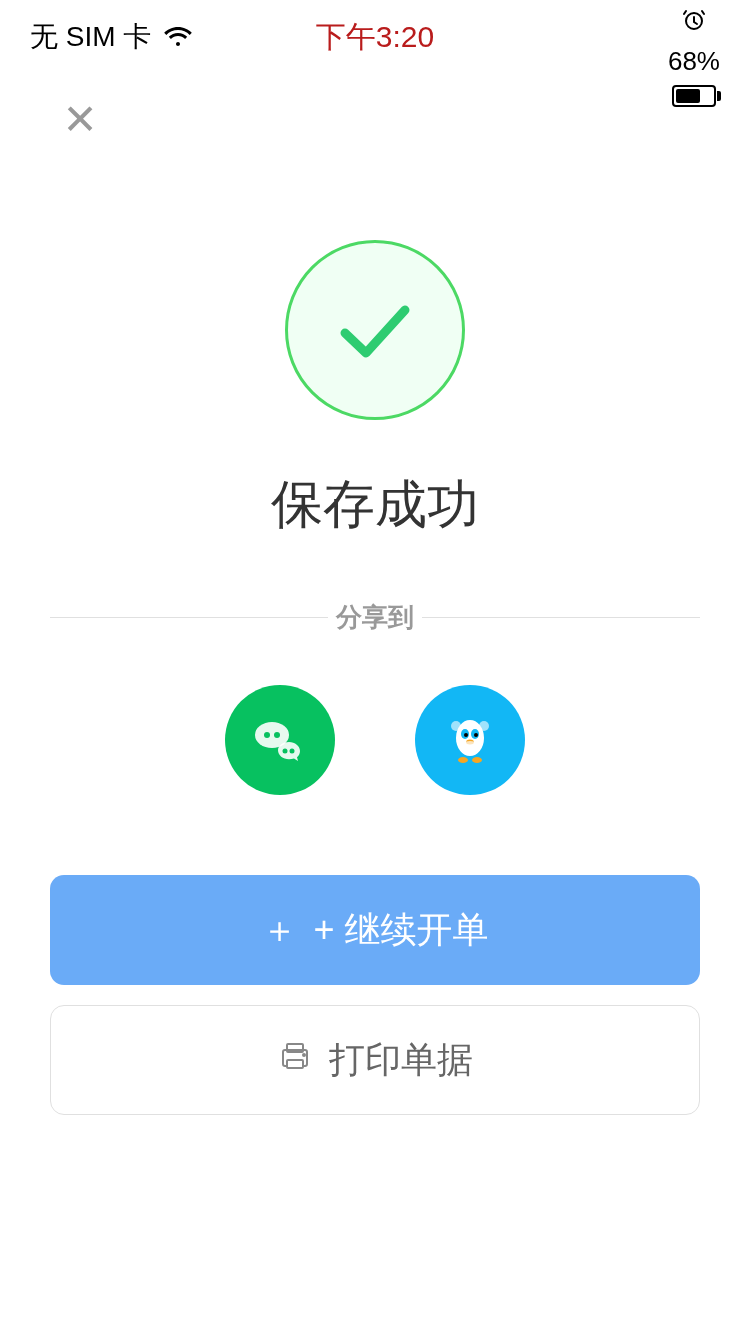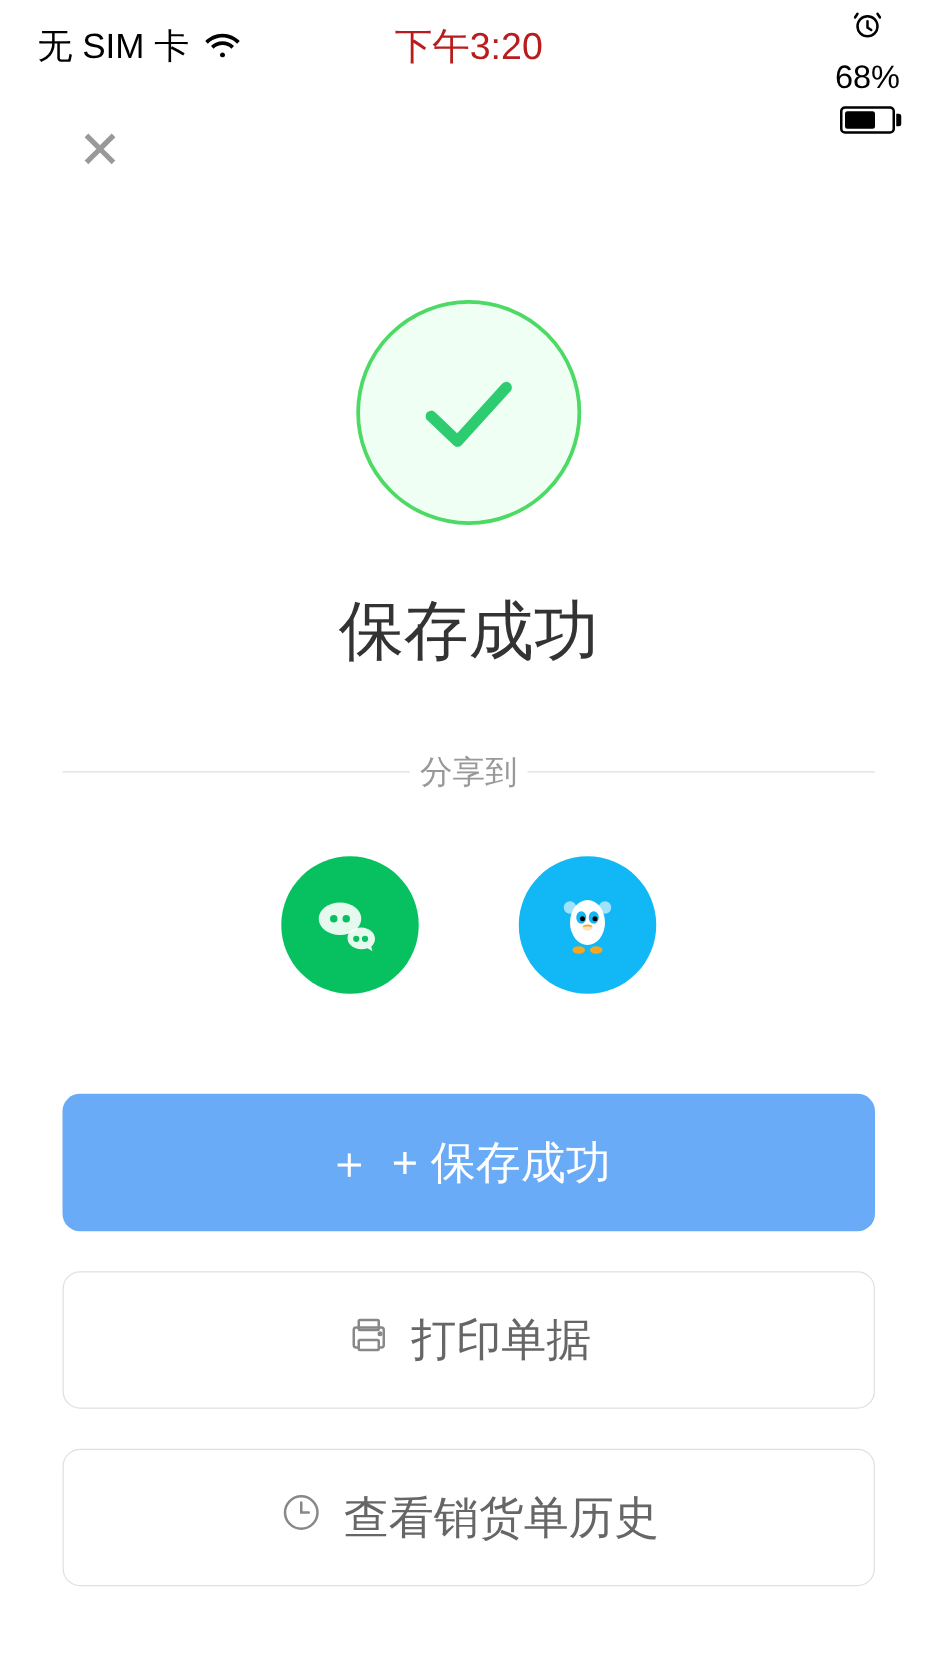--- a/index.html
+++ b/index.html
@@ -142,20 +142,21 @@
       margin-bottom: 60px;
     }
 
     
     .divider-section {
       width: 650px;
       display: flex;
       align-items: center;
       gap: 8px;
       margin-bottom: 50px;
+      font-weight: bold;
     }
 
     .divider-line {
       flex: 1;
       height: 1px;
       background: #e0e0e0;
     }
 
     .divider-text {
       font-size: 26px;
@@ -219,21 +220,20 @@
       border: 1px solid #e0e0e0;
       border-radius: 14px;
       display: flex;
       align-items: center;
       justify-content: center;
       gap: 16px;
       cursor: pointer;
       font-size: 36px;
       color: #666;
       font-weight: 400;
-      margin-top: 12px;
     }
 
     .btn-icon {
       font-size: 36px;
     }
 
     
     .wechat-svg, .qq-svg {
       width: 65px;
       height: 65px;
@@ -327,39 +327,30 @@
         <circle cx="18" cy="18" r="5" fill="white" fill-opacity="0.6"></circle>
         <circle cx="46" cy="18" r="5" fill="white" fill-opacity="0.6"></circle>
       </svg>
     </div>
   </div>
 
   <div class="action-buttons">
 
     <button class="btn-primary">
       <span class="btn-icon">＋</span>
-      <span>+ 保存成功</span>
+      <span>+ 继续开单</span>
     </button>
 
     <button class="btn-secondary">
       <span>
         <svg width="36" height="36" viewBox="0 0 36 36" fill="none">
           <rect x="6" y="12" width="24" height="16" rx="2" stroke="#888" stroke-width="2" fill="none"></rect>
           <rect x="10" y="6" width="16" height="8" rx="1" stroke="#888" stroke-width="2" fill="none"></rect>
           <rect x="10" y="22" width="16" height="8" rx="1" stroke="#888" stroke-width="2" fill="white"></rect>
           <circle cx="27" cy="17" r="2" fill="#888"></circle>
         </svg>
       </span>
       <span>打印单据</span>
     </button>
 
-    <button class="btn-secondary">
-      <span>
-        <svg width="36" height="36" viewBox="0 0 36 36" fill="none">
-          <circle cx="18" cy="18" r="13" stroke="#888" stroke-width="2" fill="none"></circle>
-          <polyline points="18,10 18,18 24,18" stroke="#888" stroke-width="2" stroke-linecap="round" fill="none"></polyline>
-        </svg>
-      </span>
-      <span>查看销货单历史</span>
-    </button>
   </div>
 
 </div>
 
 </body></html>

